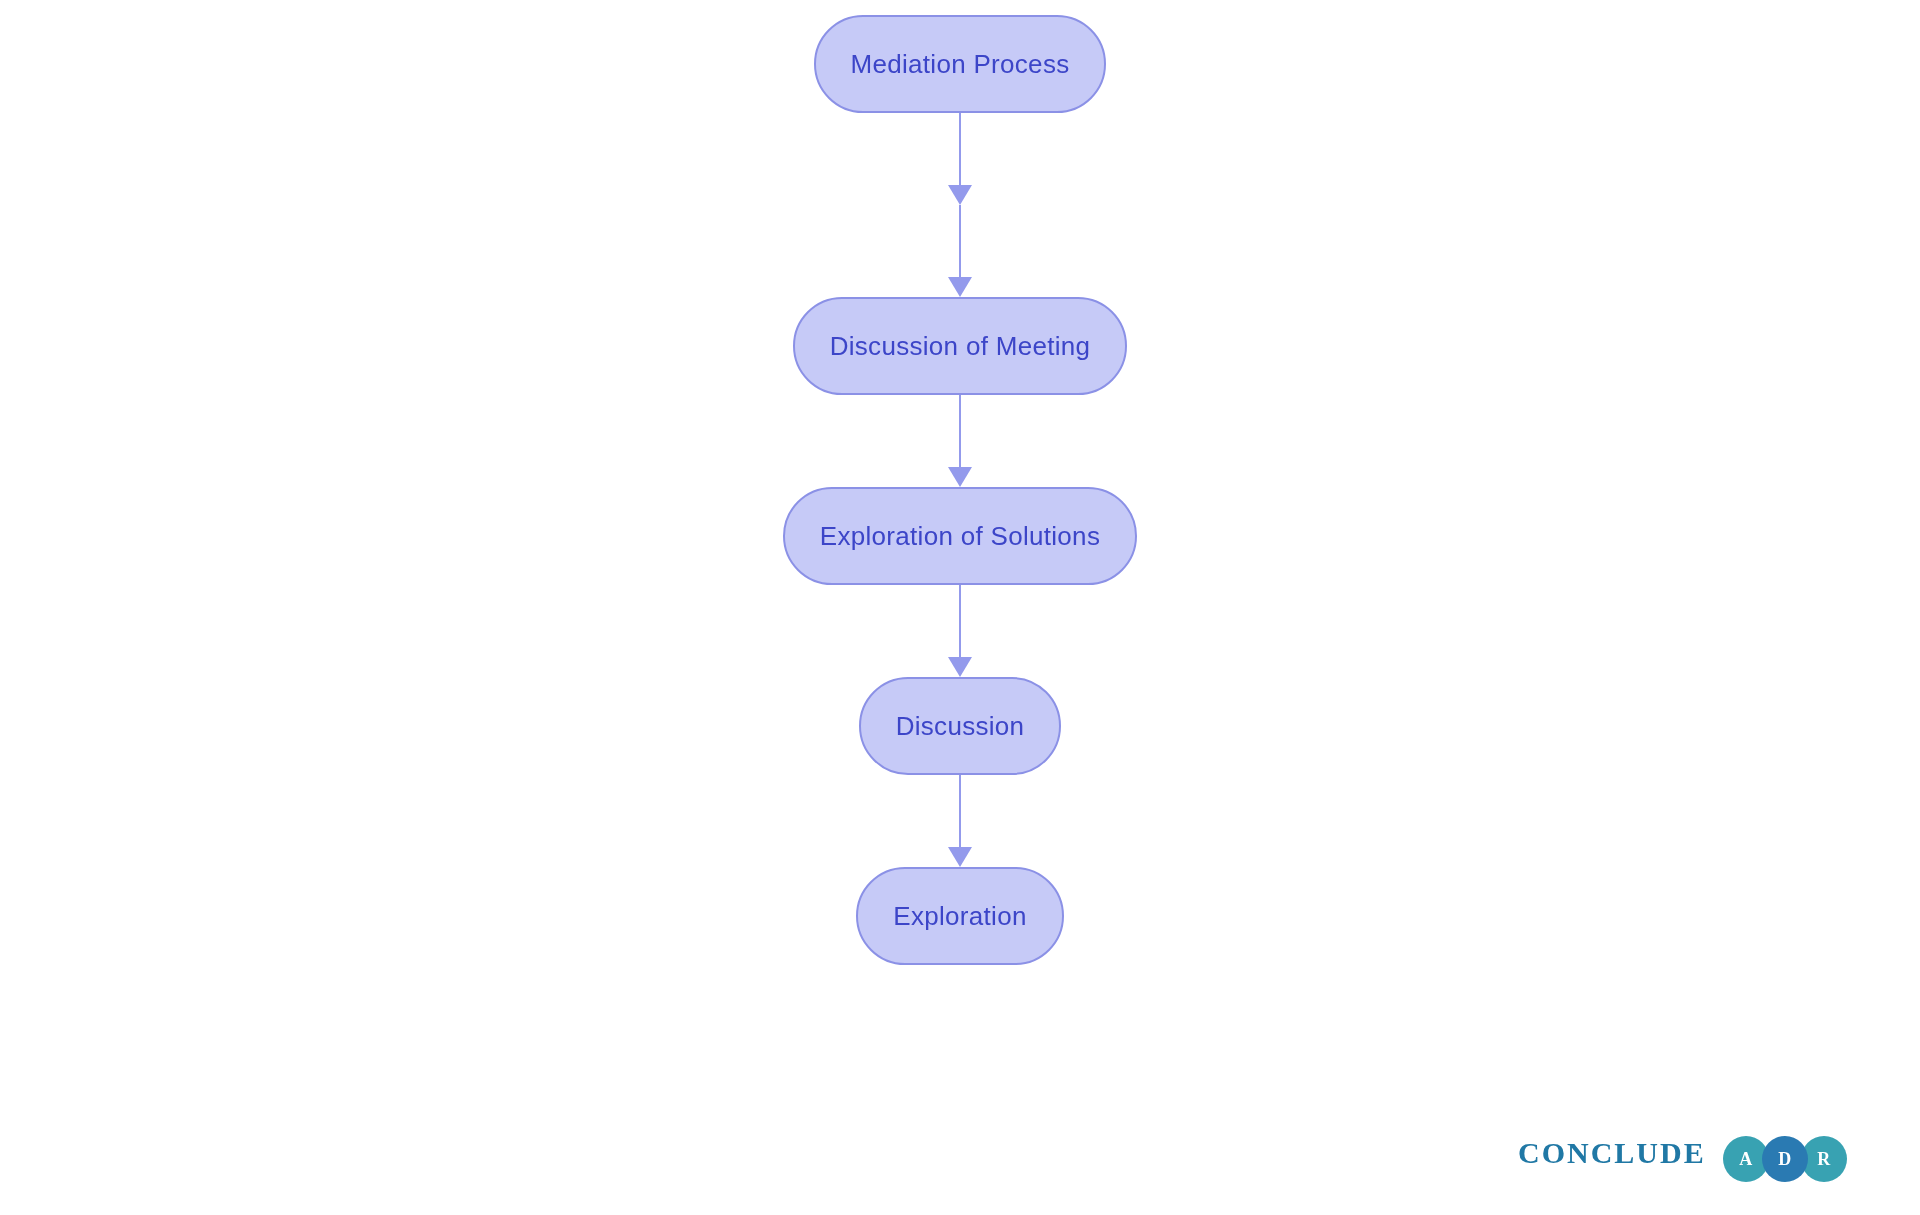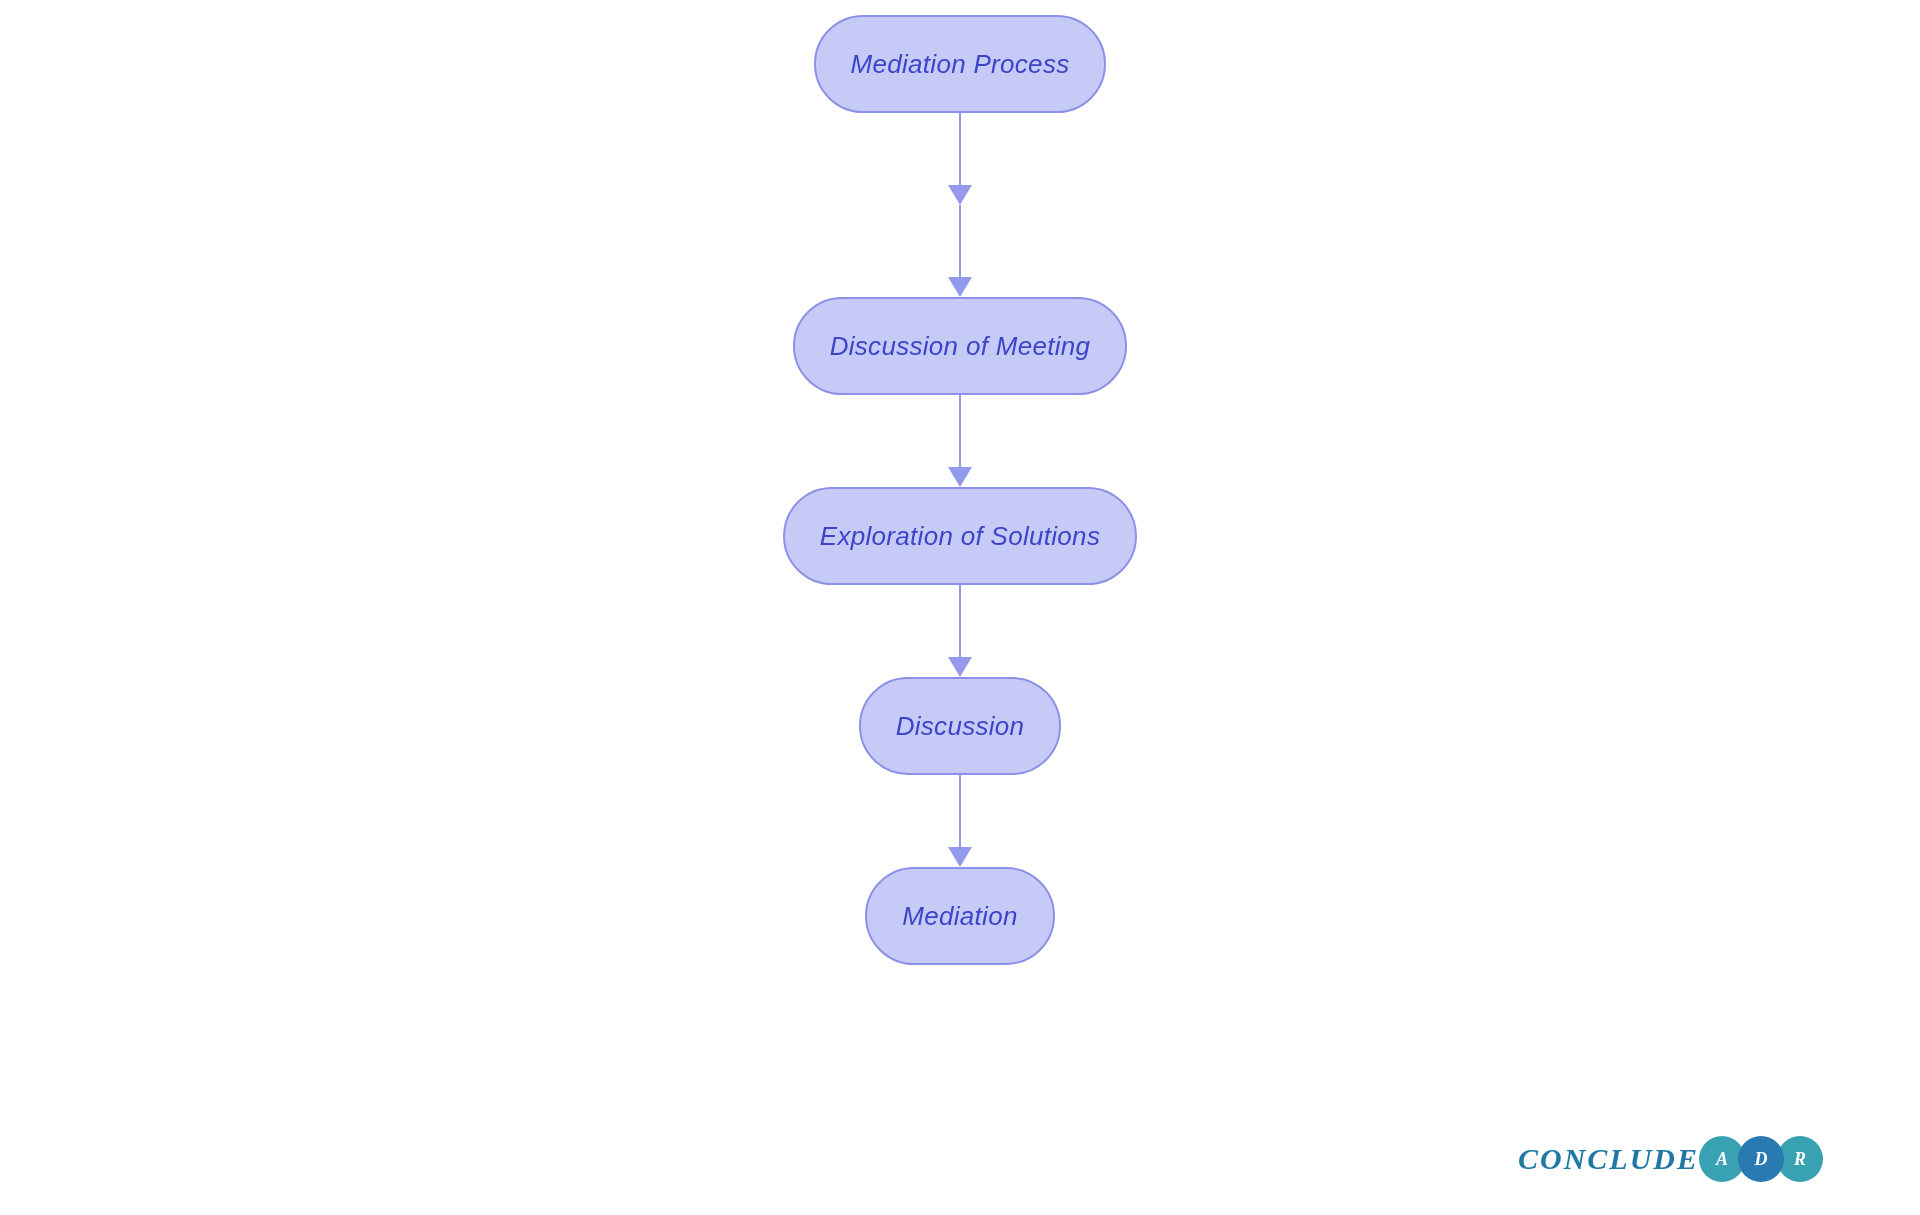--- a/index.html
+++ b/index.html
@@ -8,21 +8,20 @@
     width: 1920px;
     height: 1215px;
     background: var(--background, #ffffff);
     overflow: hidden;
     font-family: "Liberation Sans", sans-serif;
   }
   .canvas {
     position: relative;
     width: 1920px;
     height: 1131px;
-    font-style: italic;
   }
   .flow {
     position: absolute;
     top: 15px;
     left: 0;
     width: 100%;
     display: flex;
     flex-direction: column;
     align-items: center;
   }
@@ -61,21 +60,21 @@
     border-left: 12px solid transparent;
     border-right: 12px solid transparent;
     border-top: 20px solid var(--arrow, #939aec);
   }
   .logo {
     position: absolute;
     top: 1136px;
     left: 1518px;
     height: 46px;
     display: flex;
-    align-items: center;
+    gap: 17px;
   }
   .wordmark {
     font-family: "Liberation Serif", serif;
     font-weight: bold;
     font-size: 30px;
     letter-spacing: 2px;
     color: var(--logo-wordmark, #2078a5);
     white-space: nowrap;
   }
   .badges {
@@ -147,21 +146,21 @@
     <div class="node">
       <span class="node-label">Discussion</span>
     </div>
 
     <div class="arrow">
       <div class="arrow-line"></div>
       <div class="arrow-head"></div>
     </div>
 
     <div class="node">
-      <span class="node-label">Mediation</span>
+      <span class="node-label">Exploration</span>
     </div>
 
   </div>
 
   <div class="logo">
     <span class="wordmark">CONCLUDE</span>
     <div class="badges">
       <span class="badge badge-teal">A</span>
       <span class="badge badge-blue">D</span>
       <span class="badge badge-teal">R</span>

